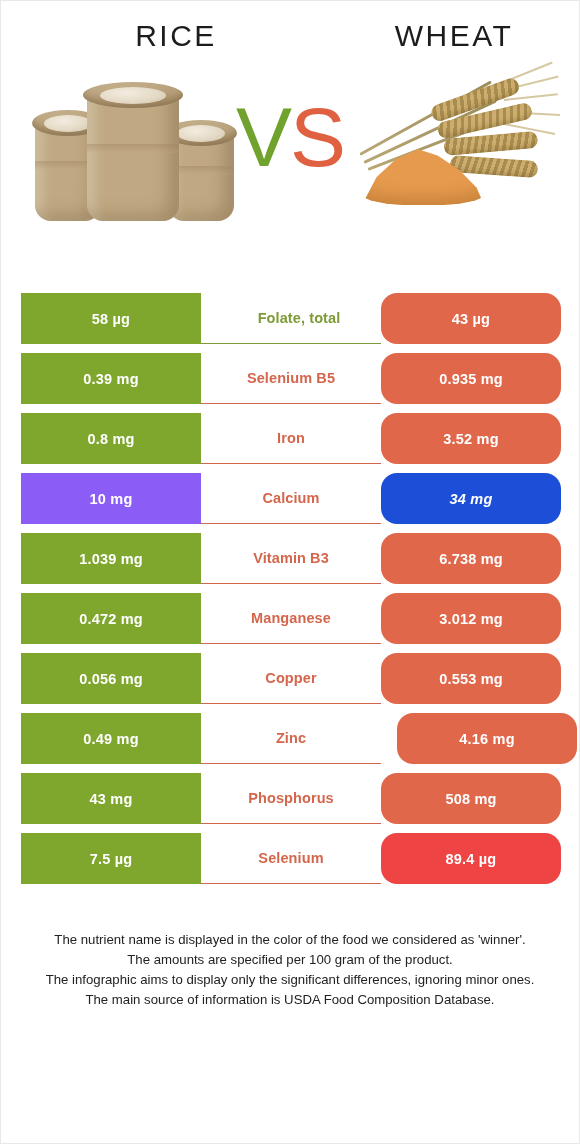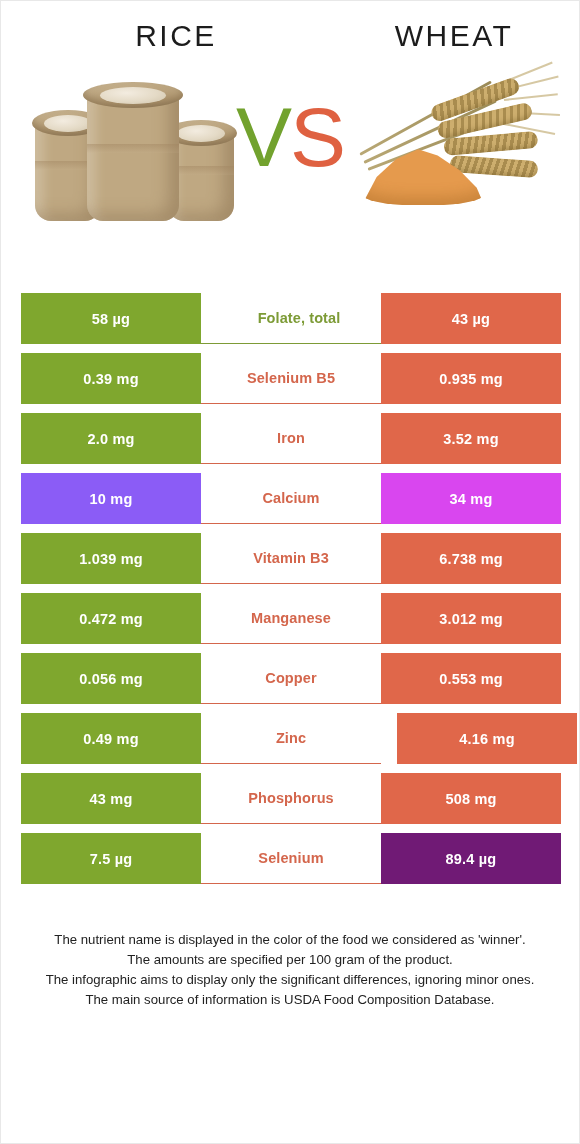--- a/index.html
+++ b/index.html
@@ -178,21 +178,21 @@
     font-size: 14.5px;
     box-sizing: border-box;
   }
   .cell-left, .cell-right {
     width: 180px;
     color: #ffffff;
     font-weight: 600;
     letter-spacing: 0.2px;
   }
   .cell-left  { background: #7fa72e; }
-  .cell-right { background: #e0674a; }
+  .cell-right { background: #e0674a; border-radius: 16px; }
   .cell-mid {
     width: 180px;
     background: #ffffff;
     font-weight: 700;
     font-size: 14.5px;
     letter-spacing: 0.1px;
   }
   .cell-mid.win-rice  { color: #7d9b36; border-bottom: 1px solid #7d9b36; padding-left: 16px; }
   .cell-mid.win-wheat { color: #d4664c; border-bottom: 1px solid #c0644c; }
 
@@ -258,28 +258,28 @@
       <div class="cell cell-left" style="background: rgb(127, 167, 46);">58 µg</div>
       <div class="cell cell-mid win-rice" style="color: rgb(125, 155, 54); border-bottom-color: rgb(125, 155, 54);">Folate, total</div>
       <div class="cell cell-right" style="background: rgb(224, 103, 74);">43 µg</div>
     </div>
     <div class="row">
       <div class="cell cell-left" style="background: rgb(127, 167, 46);">0.39 mg</div>
       <div class="cell cell-mid win-wheat" style="color: rgb(212, 102, 76); border-bottom-color: rgb(212, 102, 76);">Selenium B5</div>
       <div class="cell cell-right" style="background: rgb(224, 103, 74);">0.935 mg</div>
     </div>
     <div class="row">
-      <div class="cell cell-left" style="background: rgb(127, 167, 46);">2.0 mg</div>
+      <div class="cell cell-left" style="background: rgb(127, 167, 46);">0.8 mg</div>
       <div class="cell cell-mid win-wheat" style="color: rgb(212, 102, 76); border-bottom-color: rgb(212, 102, 76);">Iron</div>
       <div class="cell cell-right" style="background: rgb(224, 103, 74);">3.52 mg</div>
     </div>
     <div class="row">
       <div class="cell cell-left" style="background: #8b5cf6;">10 mg</div>
       <div class="cell cell-mid win-wheat" style="color: rgb(212, 102, 76); border-bottom-color: rgb(212, 102, 76);">Calcium</div>
-      <div class="cell cell-right" style="background: #d946ef;">34 mg</div>
+      <div class="cell cell-right" style="background: #1d4ed8; font-style: italic;">34 mg</div>
     </div>
     <div class="row">
       <div class="cell cell-left" style="background: rgb(127, 167, 46);">1.039 mg</div>
       <div class="cell cell-mid win-wheat" style="color: rgb(212, 102, 76); border-bottom-color: rgb(212, 102, 76);">Vitamin B3</div>
       <div class="cell cell-right" style="background: rgb(224, 103, 74);">6.738 mg</div>
     </div>
     <div class="row">
       <div class="cell cell-left" style="background: rgb(127, 167, 46);">0.472 mg</div>
       <div class="cell cell-mid win-wheat" style="color: rgb(212, 102, 76); border-bottom-color: rgb(212, 102, 76);">Manganese</div>
       <div class="cell cell-right" style="background: rgb(224, 103, 74);">3.012 mg</div>
@@ -295,21 +295,21 @@
       <div class="cell cell-right" style="background: rgb(224, 103, 74); margin-left: 16px;">4.16 mg</div>
     </div>
     <div class="row">
       <div class="cell cell-left" style="background: rgb(127, 167, 46);">43 mg</div>
       <div class="cell cell-mid win-wheat" style="color: rgb(212, 102, 76); border-bottom-color: rgb(212, 102, 76);">Phosphorus</div>
       <div class="cell cell-right" style="background: rgb(224, 103, 74);">508 mg</div>
     </div>
     <div class="row">
       <div class="cell cell-left" style="background: rgb(127, 167, 46);">7.5 µg</div>
       <div class="cell cell-mid win-wheat" style="color: rgb(212, 102, 76); border-bottom-color: rgb(212, 102, 76);">Selenium</div>
-      <div class="cell cell-right" style="background: #701a75;">89.4 µg</div>
+      <div class="cell cell-right" style="background: #ef4444;">89.4 µg</div>
     </div>
   </div>
 
 <div class="footer">
   <p>The nutrient name is displayed in the color of the food we considered as 'winner'.</p>
   <p>The amounts are specified per 100 gram of the product.</p>
   <p>The infographic aims to display only the significant differences, ignoring minor ones.</p>
   <p>The main source of information is USDA Food Composition Database.</p>
 </div>
 

